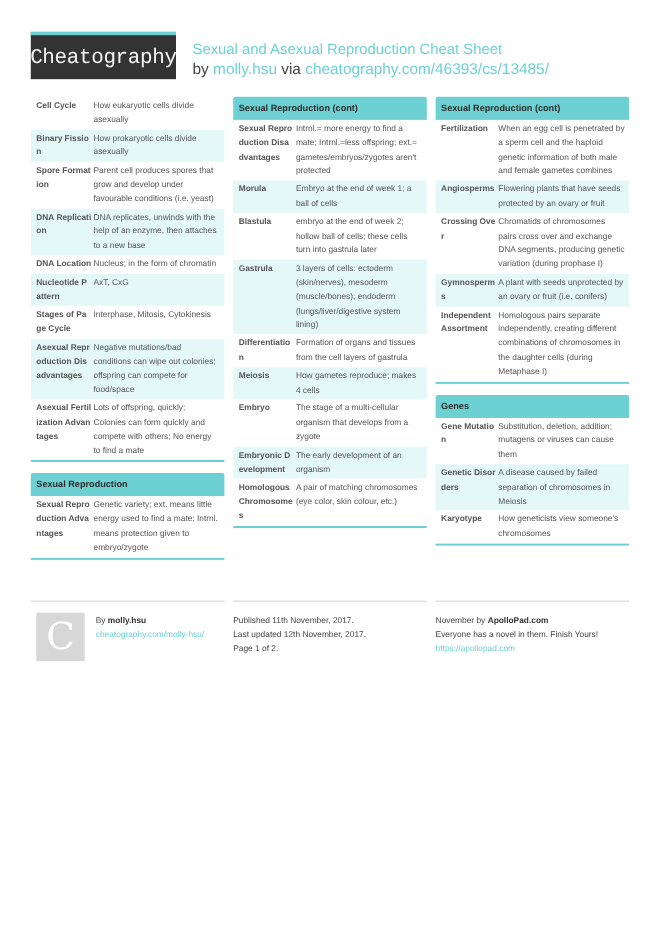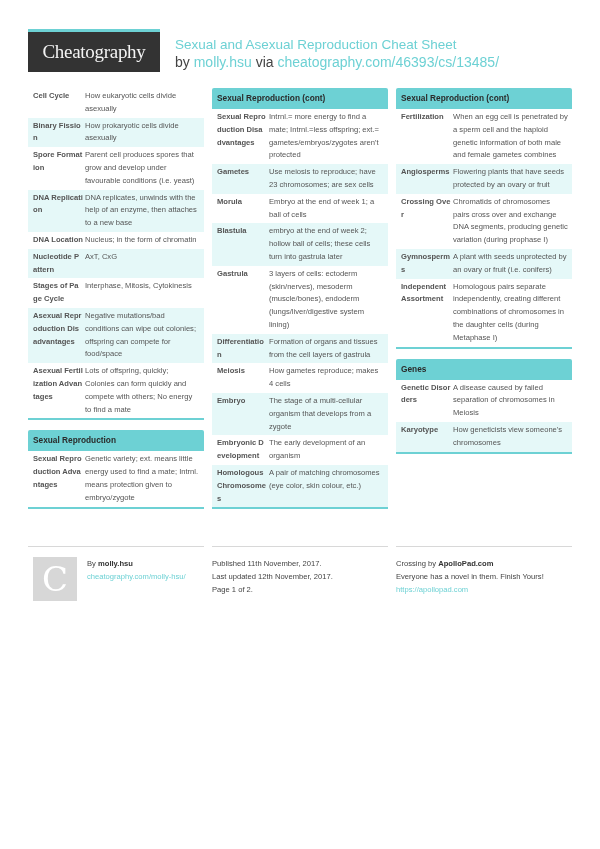--- a/index.html
+++ b/index.html
@@ -1,17 +1,17 @@
 <!DOCTYPE html>
 <html><head>
 <meta charset="utf-8">
 <style>
   * { box-sizing: border-box; margin: 0; padding: 0; }
   body { width: 600px; height: 849px; background: #ffffff; font-family: "Liberation Sans", sans-serif; color: #444; position: relative; overflow: hidden; }
-  .logo { position: absolute; left: 28px; top: 29px; width: 132px; height: 43px; background: #333333; border-top: 3px solid #6dd1d4; color: #f4f4f4; font-family: Liberation Serif, serif; font-size: 19px; display: flex; align-items: center; justify-content: center; letter-spacing: -0.3px; }
+  .logo { position: absolute; left: 28px; top: 29px; width: 132px; height: 43px; background: #333333; border-top: 3px solid #6dd1d4; color: #f4f4f4; font-family: Liberation Mono, monospace; font-size: 19px; display: flex; align-items: center; justify-content: center; letter-spacing: -0.3px; }
   .title { position: absolute; left: 175px; top: 37px; font-size: 13.5px; color: #6dd1d4; }
   .byline { position: absolute; left: 175px; top: 54px; font-size: 14px; color: #444; }
   .byline .lnk { color: #6dd1d4; }
   .col { position: absolute; top: 88px; width: 176px; }
   .col1 { left: 28px; }
   .col2 { left: 212px; }
   .col3 { left: 396px; }
   .box { margin-bottom: 10px; border-bottom: 2px solid #6dd1d4; }
   .box-header { background: #6dd1d4; color: #2a2a2a; font-weight: bold; font-size: 8.3px; height: 21px; line-height: 21px; padding-left: 5px; border-radius: 2px 2px 0 0; }
   .row { display: flex; font-size: 7.6px; line-height: 12.8px; color: #555; padding: 2px 4px 2px 5px; }
@@ -92,24 +92,20 @@
   </div>
 <div class="col col2" id="col1">
     <div class="box">
       <div class="box-header">Sexual Reproduction (cont)</div>
       <div>
         <div class="row">
           <div class="term">Sexual Reproduction Disadvantages</div>
           <div class="def">Intrnl.= more energy to find a mate; Intrnl.=less offspring; ext.= gametes/embryos/zygotes aren't protected</div>
         </div>
         <div class="row">
-          <div class="term">Gametes</div>
-          <div class="def">Use meiosis to reproduce; have 23 chromosomes; are sex cells</div>
-        </div>
-        <div class="row">
           <div class="term">Morula</div>
           <div class="def">Embryo at the end of week 1; a ball of cells</div>
         </div>
         <div class="row">
           <div class="term">Blastula</div>
           <div class="def">embryo at the end of week 2; hollow ball of cells; these cells turn into gastrula later</div>
         </div>
         <div class="row">
           <div class="term">Gastrula</div>
           <div class="def">3 layers of cells: ectoderm (skin/nerves), mesoderm (muscle/bones), endoderm (lungs/liver/digestive system lining)</div>
@@ -160,20 +156,24 @@
         <div class="row">
           <div class="term">Independent Assortment</div>
           <div class="def">Homologous pairs separate independently, creating different combinations of chromosomes in the daughter cells (during Metaphase I)</div>
         </div>
       </div>
     </div>
     <div class="box">
       <div class="box-header">Genes</div>
       <div>
         <div class="row">
+          <div class="term">Gene Mutation</div>
+          <div class="def">Substitution, deletion, addition; mutagens or viruses can cause them</div>
+        </div>
+        <div class="row">
           <div class="term">Genetic Disorders</div>
           <div class="def">A disease caused by failed separation of chromosomes in Meiosis</div>
         </div>
         <div class="row">
           <div class="term">Karyotype</div>
           <div class="def">How geneticists view someone's chromosomes</div>
         </div>
       </div>
     </div>
   </div>
@@ -184,16 +184,16 @@
     <div><span>By</span> <b>molly.hsu</b></div>
     <div class="lnk">cheatography.com/molly-hsu/</div>
   </div>
 </div>
 <div class="footer f2">
   <div>Published 11th November, 2017.</div>
   <div>Last updated 12th November, 2017.</div>
   <div>Page 1 of 2.</div>
 </div>
 <div class="footer f3">
-  <div><span>Crossing by</span> <b>ApolloPad.com</b></div>
+  <div><span>November by</span> <b>ApolloPad.com</b></div>
   <div>Everyone has a novel in them. Finish Yours!</div>
   <div class="lnk">https://apollopad.com</div>
 </div>
 
 </body></html>

